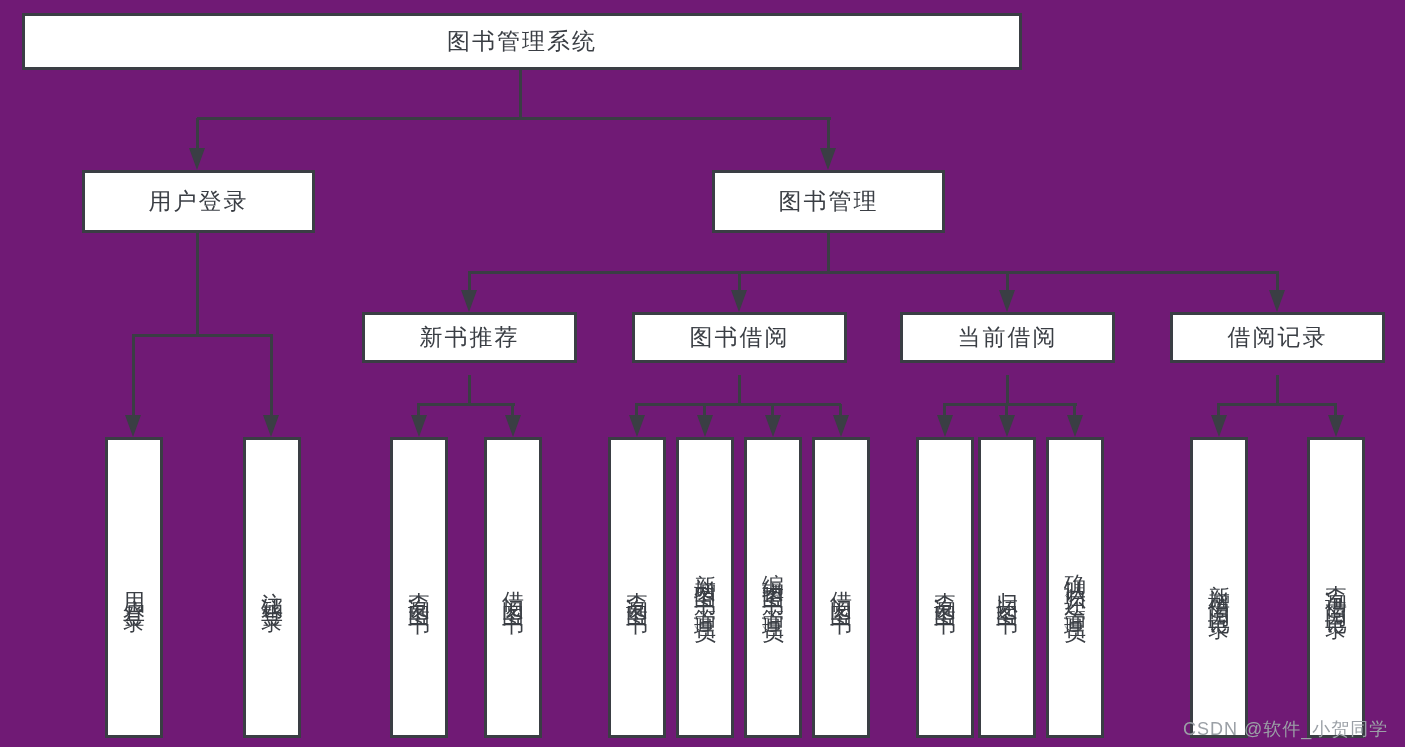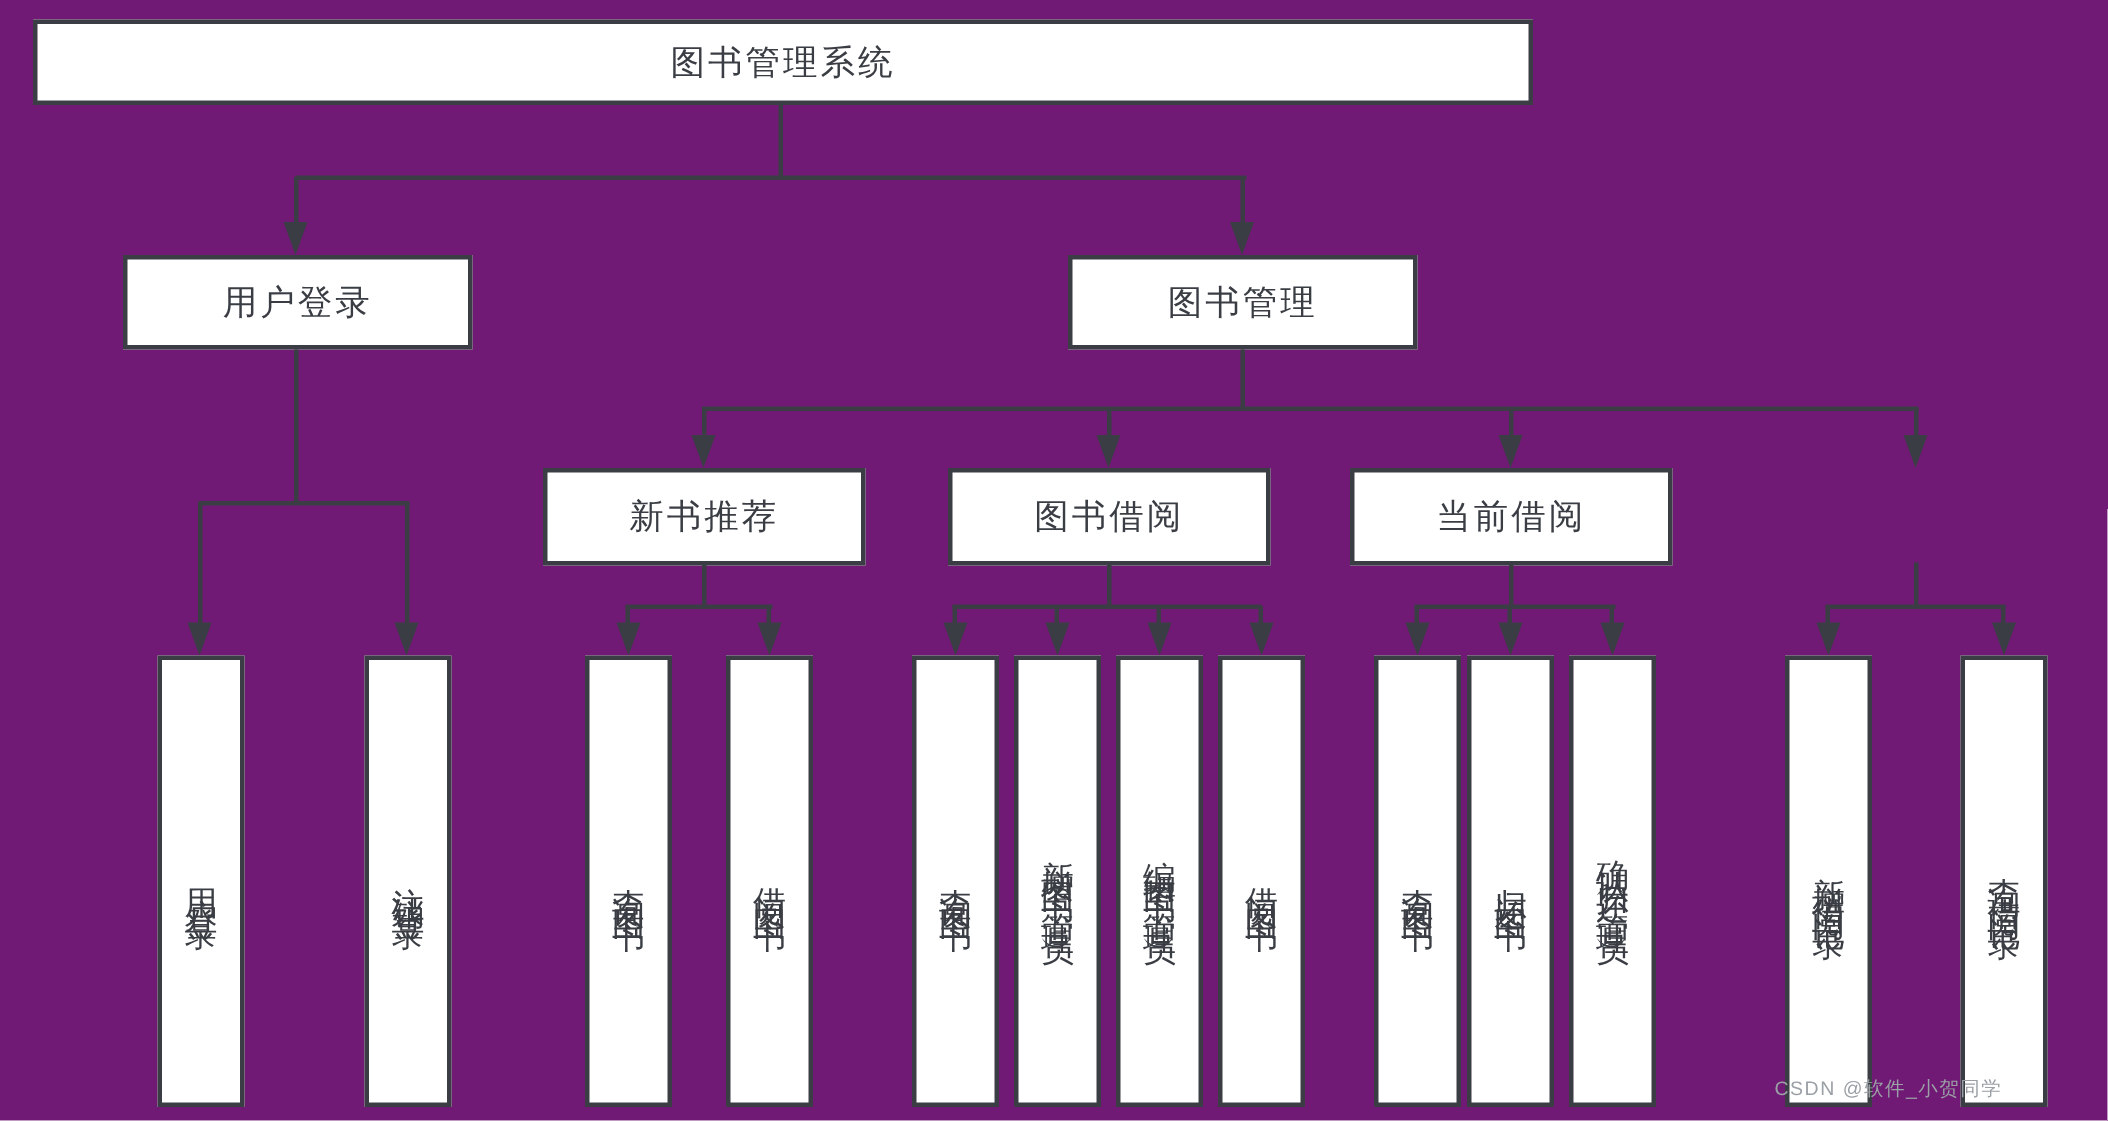--- a/index.html
+++ b/index.html
@@ -7,39 +7,39 @@
     position:relative; width:1405px; height:747px; background:#701a75;
     font-family:"Liberation Sans","DejaVu Sans",sans-serif; color:#3a3e44; overflow:hidden;
   }
   .node {
     position:absolute; background:#ffffff; border:3px solid #3a3e44;
     box-sizing:border-box; display:flex; align-items:center; justify-content:center;
     font-size:23px; letter-spacing:2px; white-space:nowrap;
   }
   .root { left:22px;  top:13px;  width:1000px; height:57px; }
   .l2   { top:170px; width:233px; height:63px; }
-  .l3   { top:312px; width:215px; height:65px; }
+  .l3   { top:312px; width:215px; height:51px; }
   .leaf {
     position:absolute; top:437px; width:58px; height:301px;
     background:#ffffff; border:3px solid #3a3e44; box-sizing:border-box;
     display:flex; align-items:center; justify-content:center;
   }
   .vtext {
     writing-mode:vertical-rl; text-orientation:mixed;
     font-size:22px; letter-spacing:7px; line-height:1; white-space:nowrap;
   }
   .vline { position:absolute; width:3px;  background:#3a3e44; }
   .hline { position:absolute; height:3px; background:#3a3e44; }
   .arrow {
     position:absolute; width:0; height:0;
     border-left:8px solid transparent; border-right:8px solid transparent;
     border-top:22px solid #3a3e44;
   }
   .watermark {
-    position:absolute; left:1183px; top:717px; font-size:13px;
+    position:absolute; left:1183px; top:717px; font-size:18px;
     color:#9ba0a6; letter-spacing:1px; z-index:5; white-space:nowrap;
   }
 </style>
 </head>
 <body>
 
 <div class="canvas">
 
   <div class="node root">
     <span>图书管理系统</span>
@@ -53,20 +53,23 @@
   </div>
 
   <div class="node l3" style="left:362px">
     <span>新书推荐</span>
   </div>
   <div class="node l3" style="left:900px">
     <span>当前借阅</span>
   </div>
   <div class="node l3" style="left:632px">
     <span>图书借阅</span>
+  </div>
+  <div class="node l3" style="left:1170px">
+    <span>借阅记录</span>
   </div>
 
   <div class="leaf" style="left:105px">
     <span class="vtext">用户登录</span>
   </div>
   <div class="leaf" style="left:243px">
     <span class="vtext">注销登录</span>
   </div>
 
   <div class="leaf" style="left:390px">

